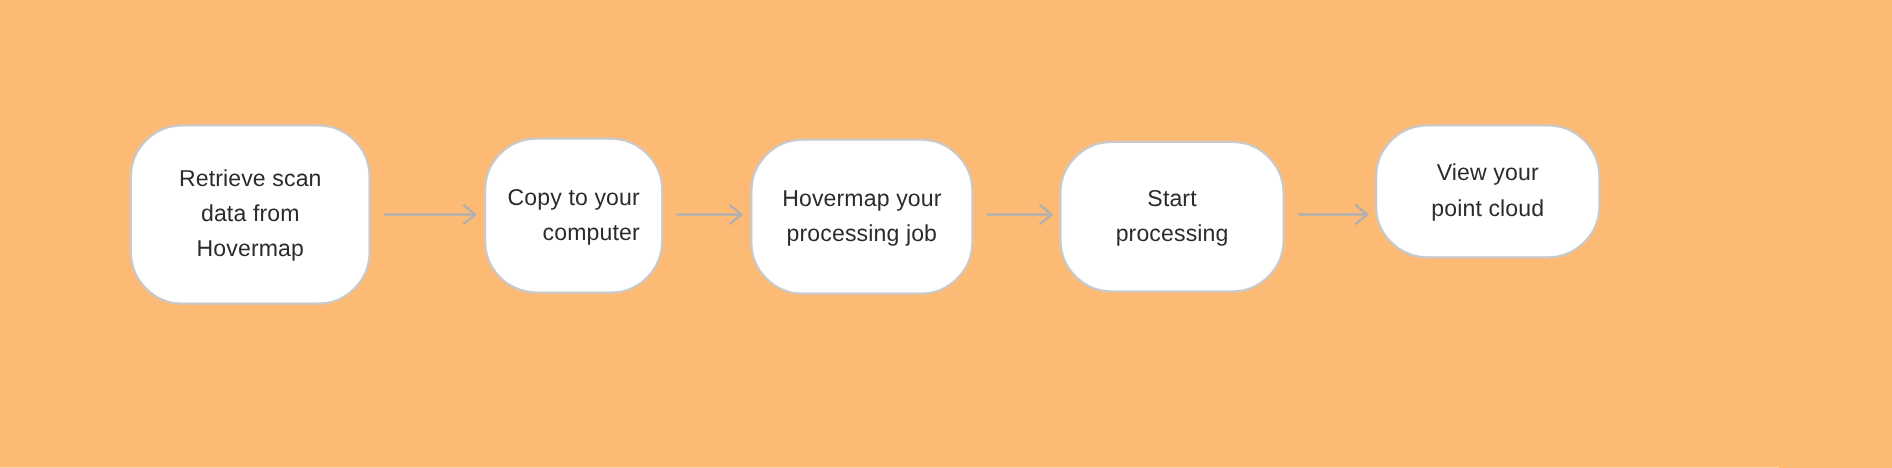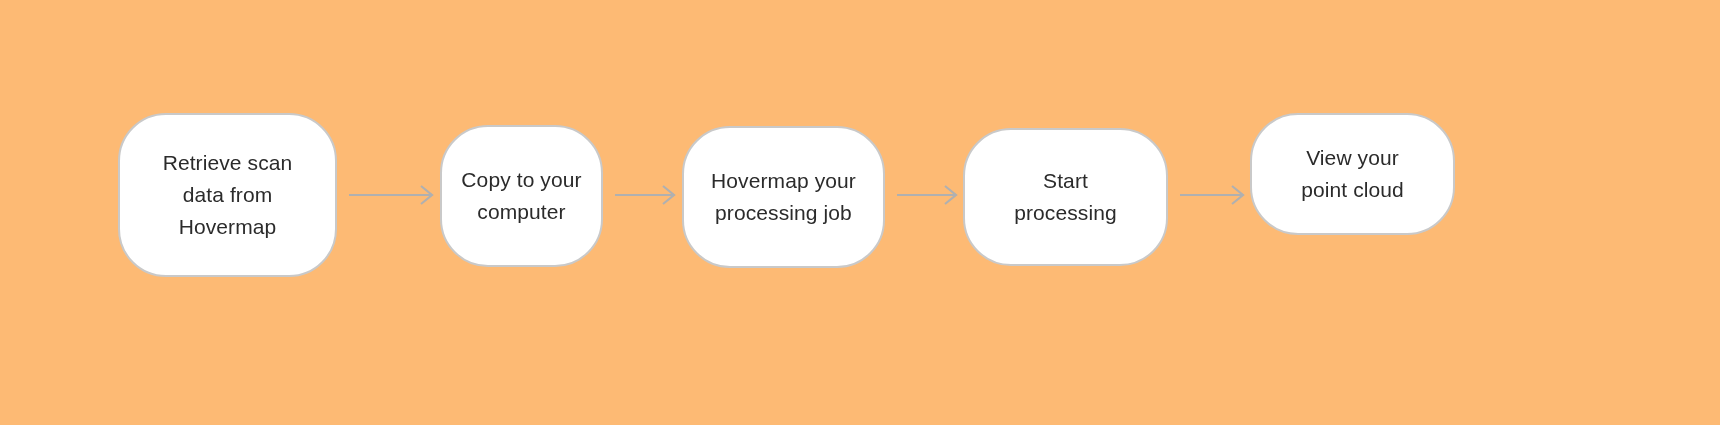--- a/index.html
+++ b/index.html
@@ -83,21 +83,21 @@
     </svg>
     <svg class="flow-connector" width="87" height="40" style="left: 1168px; top: 175px;">
       <line class="connector-line" x1="12" y1="20" x2="75" y2="20"></line>
       <polyline class="connector-head" points="64,11 75,20 64,29"></polyline>
     </svg>
     <div class="flow-node" style="left: 118px; top: 113px; width: 219px; height: 164px;">
       <div class="flow-node-label">Retrieve scan
 data from
 Hovermap</div>
     </div>
-    <div class="flow-node" style="left: 440px; top: 125px; width: 163px; height: 142px;">
+    <div class="flow-node" style="left: 440px; top: 125px; width: 163px; height: 142px; text-align: right;">
       <div class="flow-node-label">Copy to your
 computer</div>
     </div>
     <div class="flow-node" style="left: 682px; top: 126px; width: 203px; height: 142px;">
       <div class="flow-node-label">Hovermap your
 processing job</div>
     </div>
     <div class="flow-node" style="left: 963px; top: 128px; width: 205px; height: 138px;">
       <div class="flow-node-label">Start
 processing</div>

